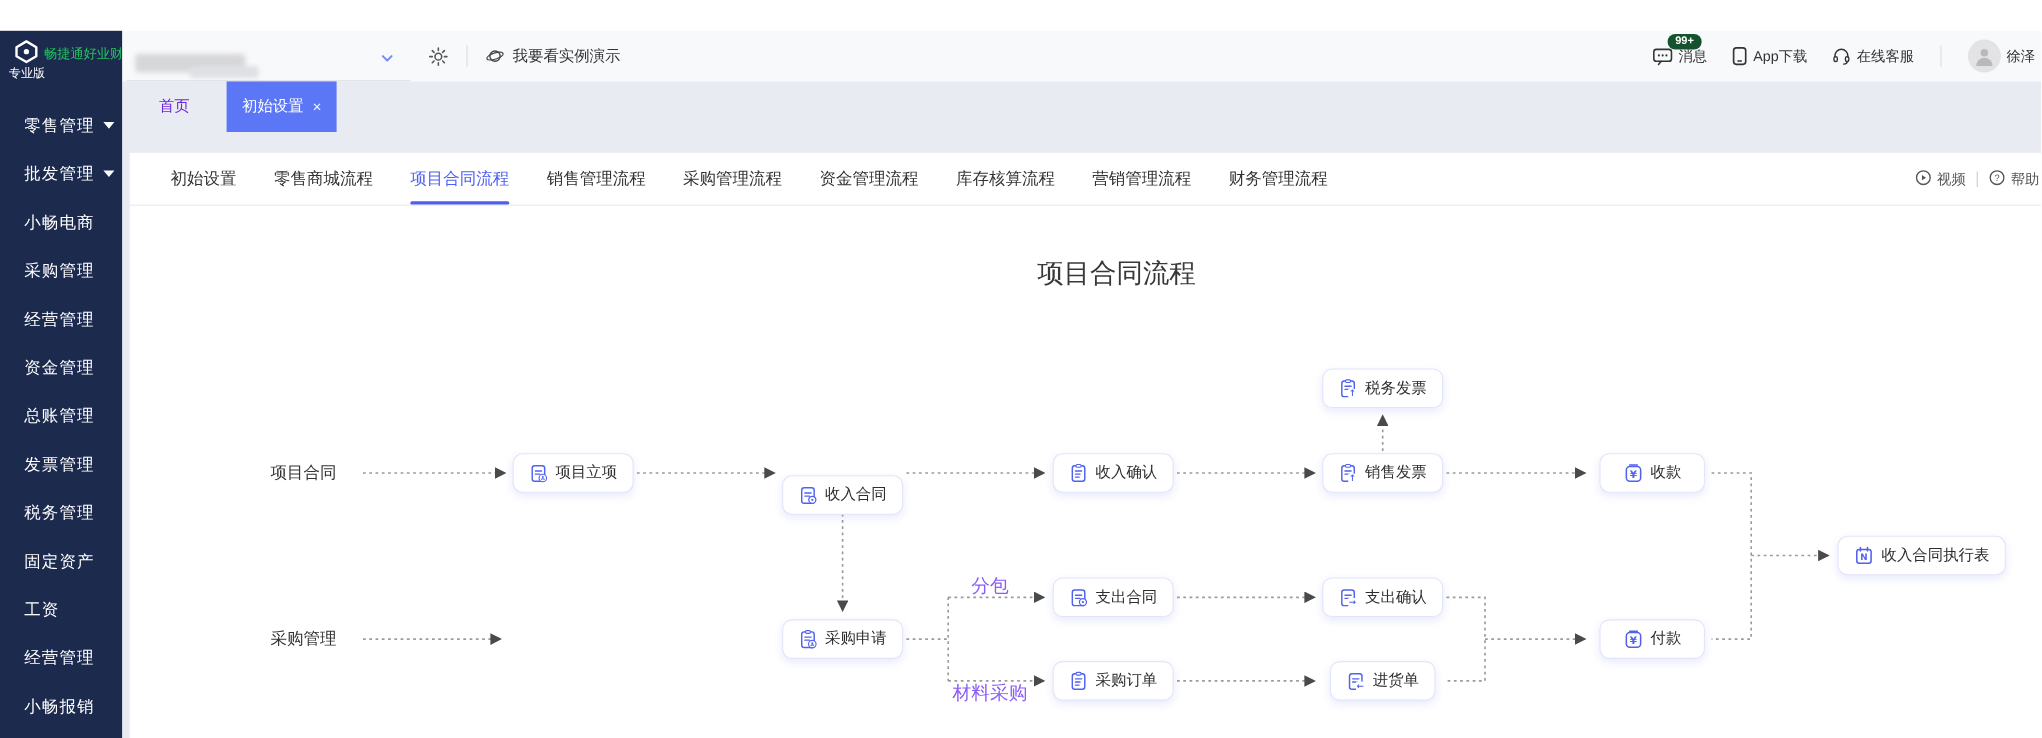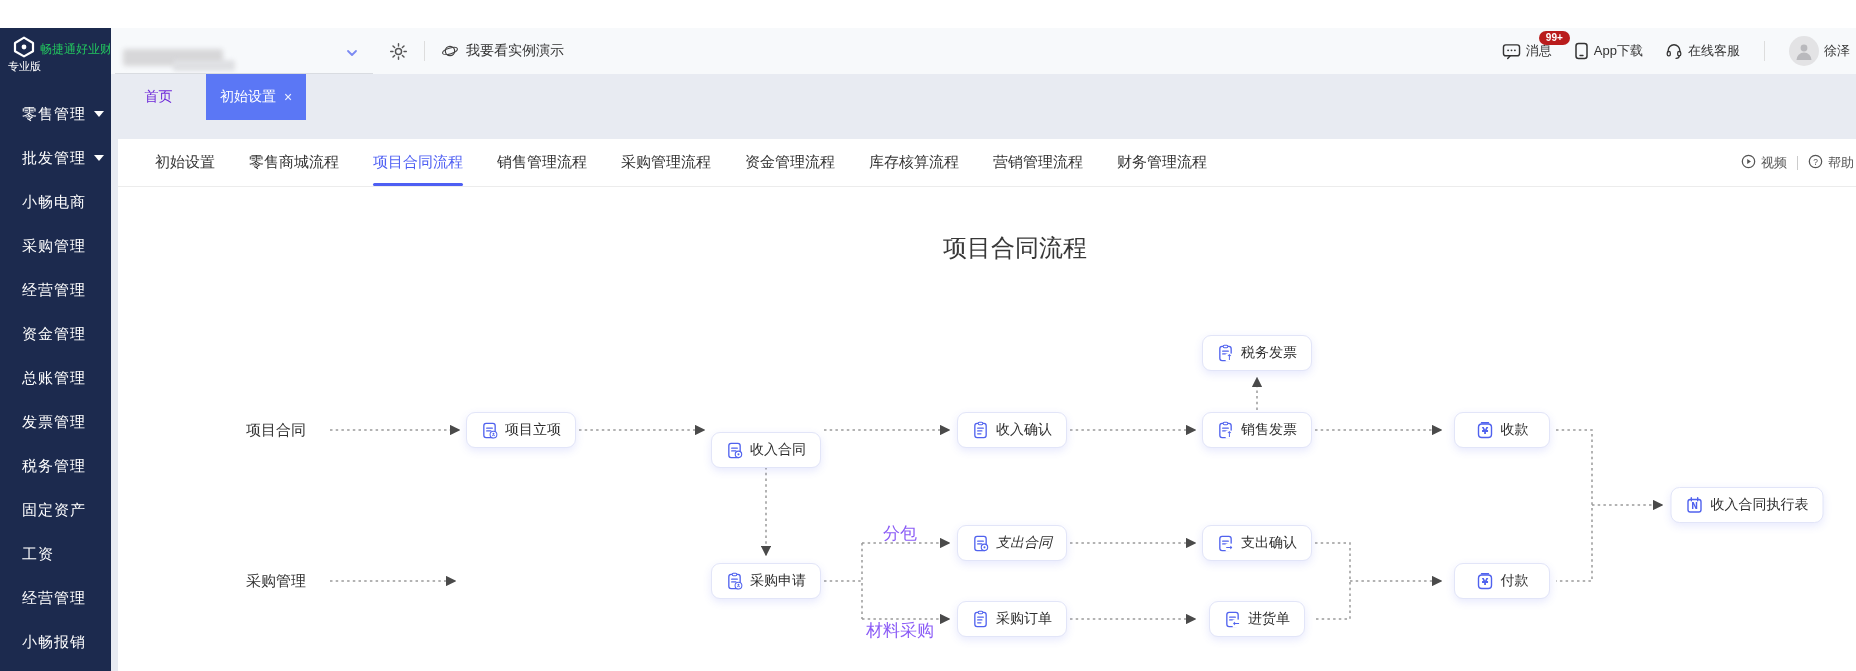--- a/index.html
+++ b/index.html
@@ -22,22 +22,22 @@
                   display:flex;align-items:center;margin-left:4px;cursor:pointer;}
   .blur1{position:absolute;left:8px;top:16px;width:100px;height:17px;background:#d7d7d9;border-radius:3px;filter:blur(2.5px);}
   .blur2{position:absolute;left:58px;top:27px;width:62px;height:11px;background:#dfe0e3;border-radius:3px;filter:blur(2px);}
   .chev{position:absolute;right:14px;top:13px;}
   .tb-ico{display:inline-flex;align-items:center;justify-content:center;}
   .gear{margin-left:16px;cursor:pointer;}
   .vdiv{width:1px;height:20px;background:#ddd;margin:0 16px;}
   .demo{display:flex;align-items:center;gap:7px;font-size:14px;color:#333;cursor:pointer;}
   .topbar-right{position:absolute;right:0;top:0;height:46px;display:flex;align-items:center;gap:22px;padding-right:6px;}
   .tb-item{display:flex;align-items:center;gap:5px;font-size:13px;color:#333;cursor:pointer;position:relative;white-space:nowrap;}
-  .badge{position:absolute;top:-11px;left:14px;background:#b91c1c;color:#fff;font-size:10px;font-weight:bold;
-         padding:1px 7px;border-radius:9px;line-height:12px;margin-left:23px;}
+  .badge{position:absolute;top:-11px;left:14px;background:#14532d;color:#fff;font-size:10px;font-weight:bold;
+         padding:1px 7px;border-radius:9px;line-height:12px;}
   .avatar{width:30px;height:30px;border-radius:50%;background:#e3e3e5;display:flex;align-items:center;justify-content:center;overflow:hidden;}
   .username{font-size:13px;color:#333;width:26px;overflow:hidden;white-space:nowrap;}
   
   .tabrow{position:absolute;left:111px;top:74px;right:0;height:46px;background:#E8EBF2;display:flex;align-items:stretch;z-index:4;}
   .tab{min-width:67px;display:flex;align-items:center;justify-content:center;font-size:14px;color:#6d28d9;
        padding:0 14px;cursor:pointer;gap:8px;}
   .tab.active{background:#5B77F5;color:#fff;}
   .tab .x{font-size:14px;line-height:1;opacity:.9;}
   
   .content-bg{position:absolute;left:111px;top:120px;right:0;bottom:0;background:#E8EBF2;z-index:1;}
@@ -352,21 +352,21 @@
     <rect x="3" y="2" width="12" height="15" rx="2.4" stroke="#5062EE" stroke-width="1.4"></rect>
     <rect x="6.5" y="0.8" width="5" height="2.6" rx="1.2" fill="#fff" stroke="#5062EE" stroke-width="1.1"></rect>
     <path d="M6 7h6M6 10h4.5" stroke="#5062EE" stroke-width="1.3" stroke-linecap="round"></path>
               <circle cx="13.2" cy="13.8" r="3.6" fill="#fff" stroke="#5062EE" stroke-width="1.1"></circle>
               <circle cx="13.2" cy="12.9" r="1" fill="#5062EE"></circle>
               <path d="M11.6 15.4a1.9 1.9 0 0 1 3.2 0" stroke="#5062EE" stroke-width="1" fill="none"></path>
             </svg>
           </span>
           <span>采购申请</span>
         </div>
-        <div class="flow-node" style="left: 1012px; top: 543px; font-style: italic;">
+        <div class="flow-node" style="left: 1012px; top: 543px;">
           <span class="n-ico">
             <svg width="17" height="19" viewBox="0 0 18 19" fill="none">
     <rect x="3" y="2" width="12" height="15" rx="2.4" stroke="#5062EE" stroke-width="1.4"></rect>
 
     <path d="M6 7h6M6 10h4.5" stroke="#5062EE" stroke-width="1.3" stroke-linecap="round"></path>
               <circle cx="13.2" cy="13.6" r="3.4" fill="#fff" stroke="#5062EE" stroke-width="1.2"></circle>
               <circle cx="13.2" cy="13.6" r="1.1" fill="#5062EE"></circle>
             </svg>
           </span>
           <span>支出合同</span>

